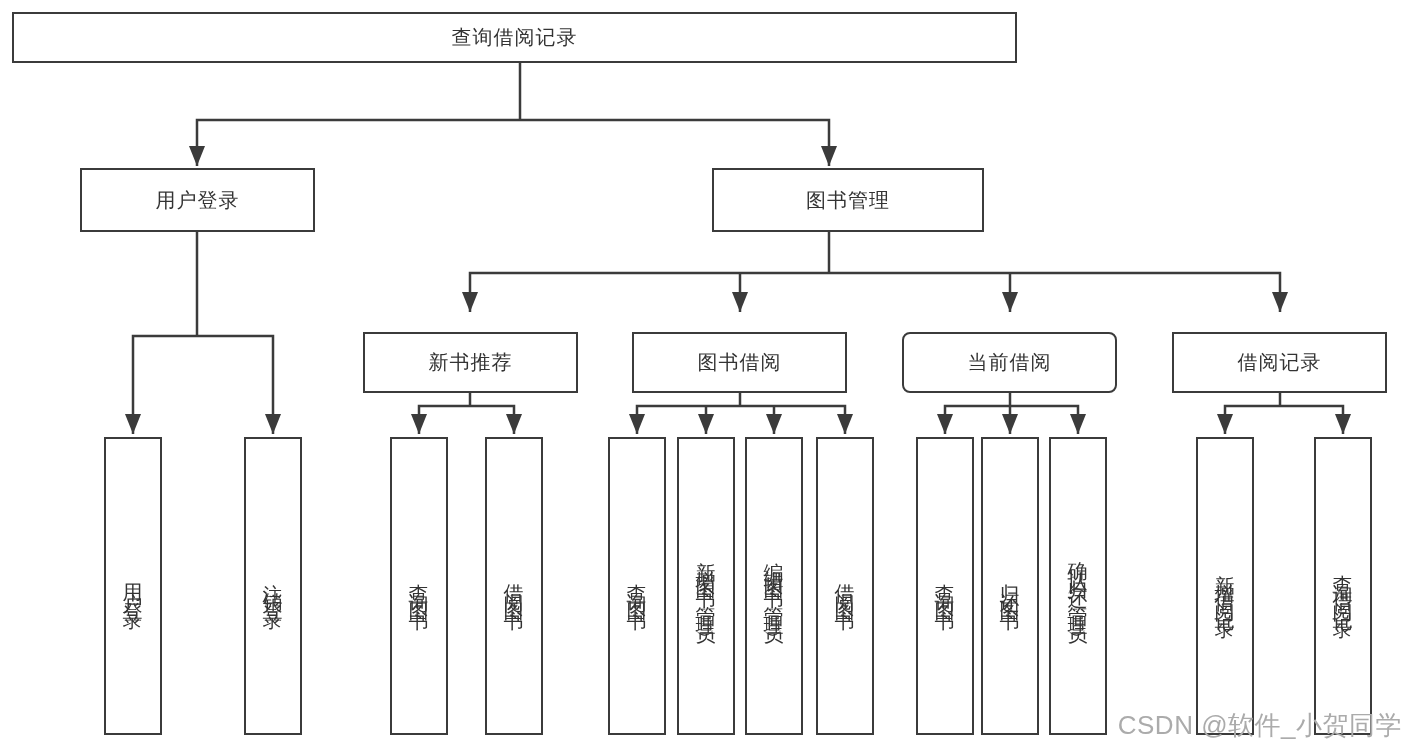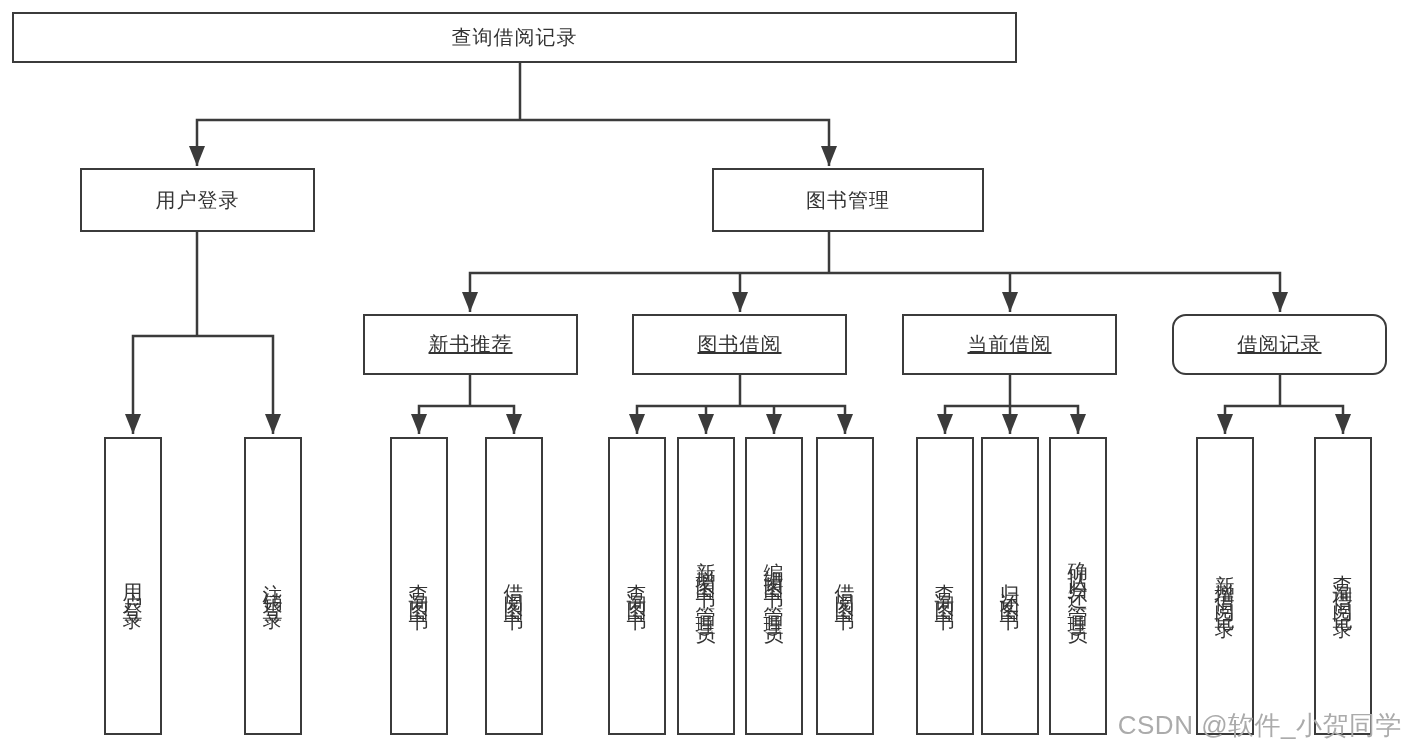--- a/index.html
+++ b/index.html
@@ -31,22 +31,22 @@
     justify-content: center;
     z-index: 2;
     font-size: 20px;
     letter-spacing: 1px;
     color: var(--text);
     white-space: nowrap;
   }
   .root  { left: 12px;  top: 12px;  width: 1005px; height: 51px; }
   .l2a   { left: 80px;  top: 168px; width: 235px;  height: 64px; }
   .l2b   { left: 712px; top: 168px; width: 272px;  height: 64px; }
-  .l3    { top: 314px; height: 61px; width: 215px; text-decoration: underline; }
-  .l3a { left: 363px; }  .l3b { left: 632px; text-align: center; }  .l3c { left: 902px; }  .l3d { left: 1172px; border-radius: 14px; }
+  .l3    { top: 332px; height: 61px; width: 215px; }
+  .l3a { left: 363px; }  .l3b { left: 632px; text-align: center; }  .l3c { left: 902px; border-radius: 8px; }  .l3d { left: 1172px; }
   .leaf  { top: 437px; height: 298px; width: 58px; }
   .leaf span {
     writing-mode: vertical-rl;
     text-orientation: mixed;
     font-size: 20px;
     letter-spacing: 9px;
     line-height: 1;
   }
   .f1a { left: 104px; }  .f1b { left: 244px; }
   .f2a { left: 390px; }  .f2b { left: 485px; }

